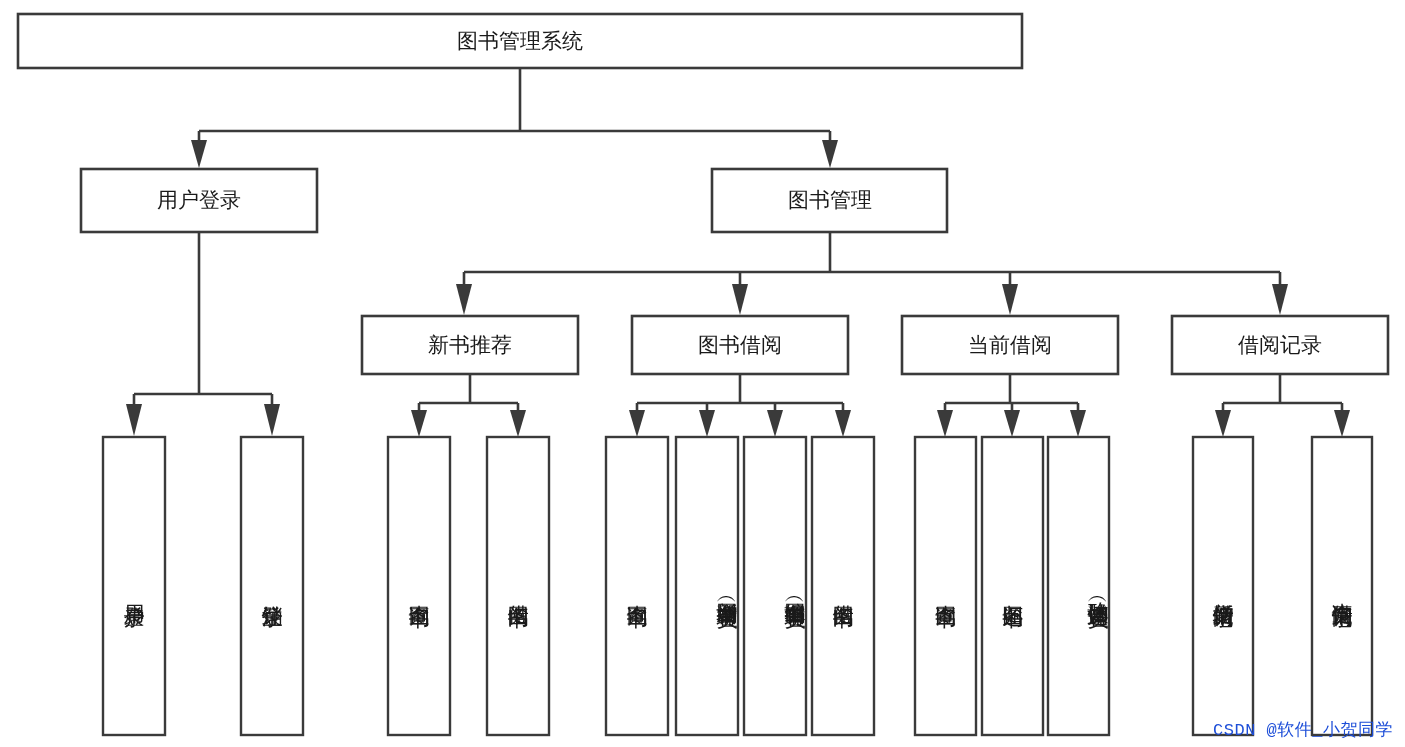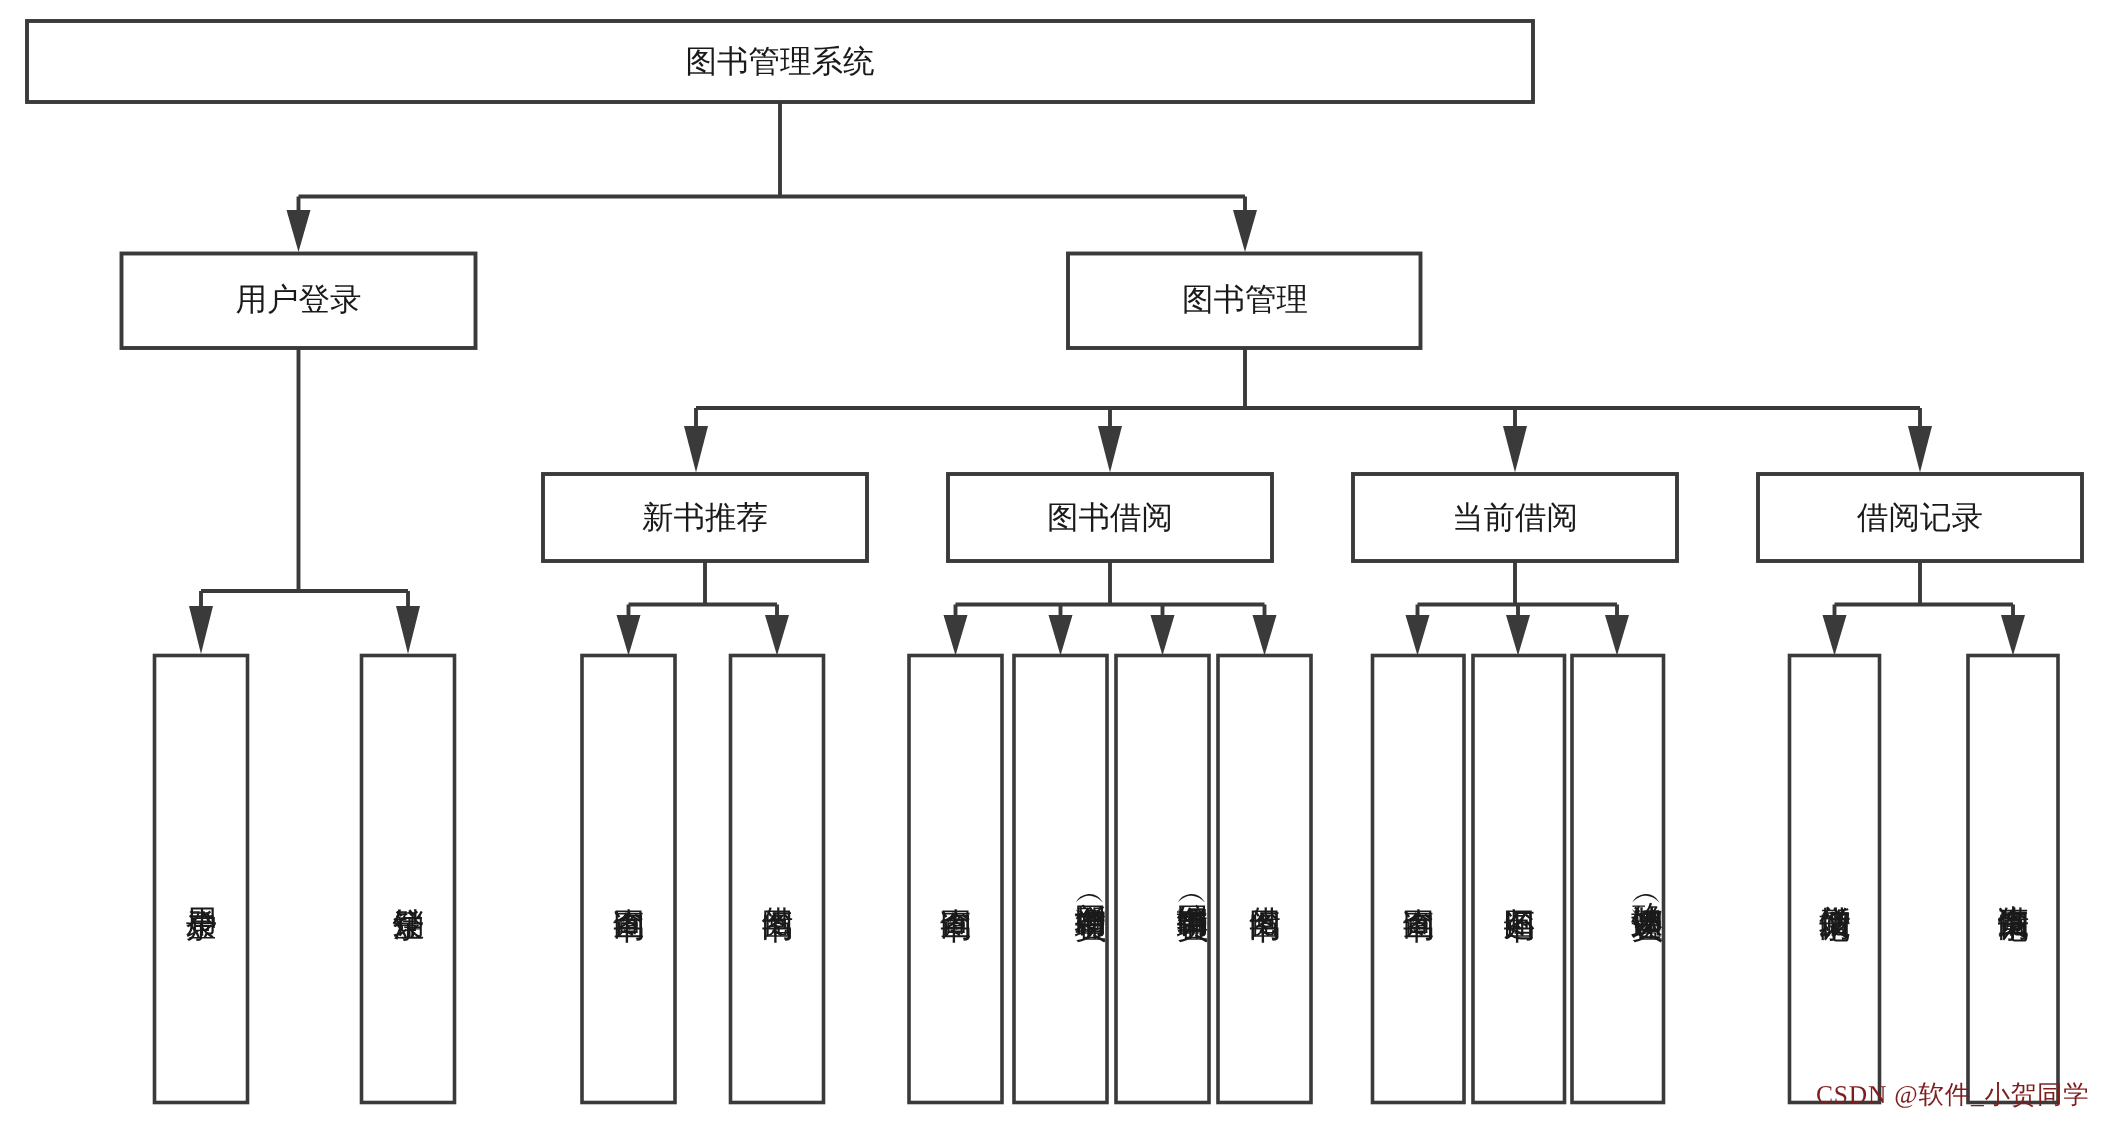--- a/index.html
+++ b/index.html
@@ -71,23 +71,23 @@
     width: 100%;
     white-space: nowrap;
   }
   .vert-label.center {
     align-items: center;
   }
   .watermark {
     position: absolute;
     right: 12px;
     bottom: 6px;
-    font-family: Liberation Serif, serif;
+    font-family: Liberation Mono, monospace;
     font-size: 17px;
-    color: #7f1d1d;
+    color: #1d4ed8;
     letter-spacing: 0.5px;
     white-space: nowrap;
     pointer-events: none;
   }
 </style>
 </head>
 <body>
 
 <div id="diagram-root">
   <svg id="flow" viewBox="0 0 1405 747" xmlns="http://www.w3.org/2000/svg">

